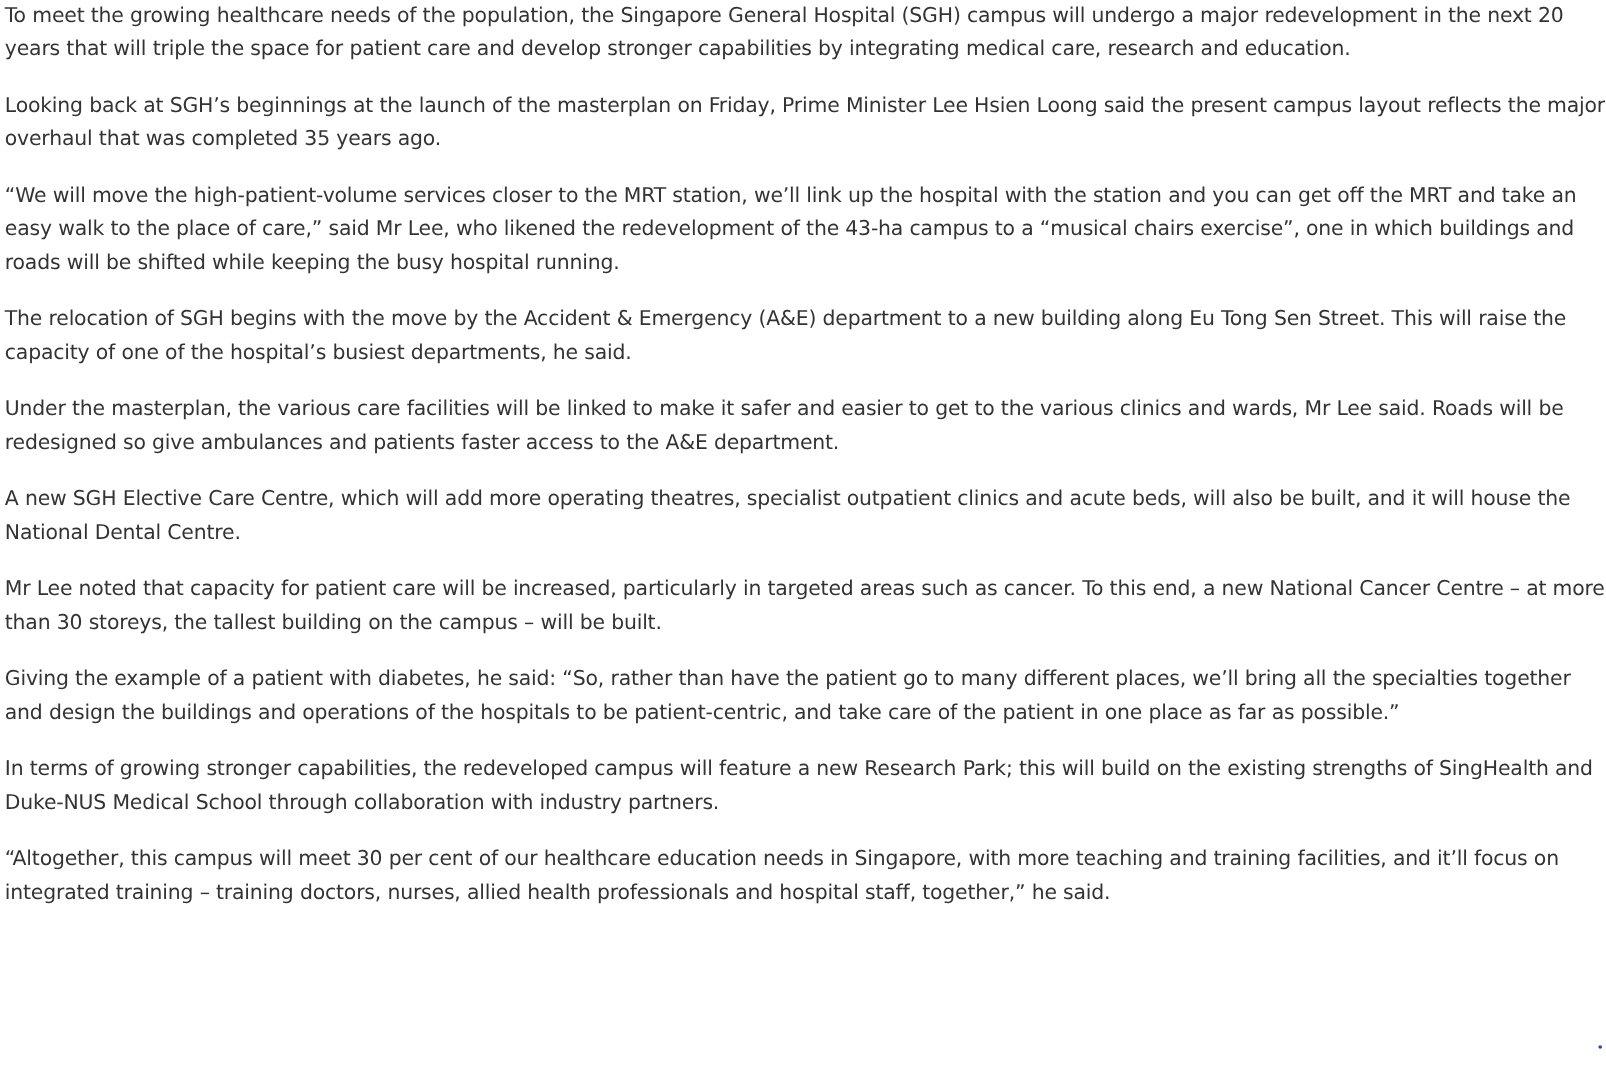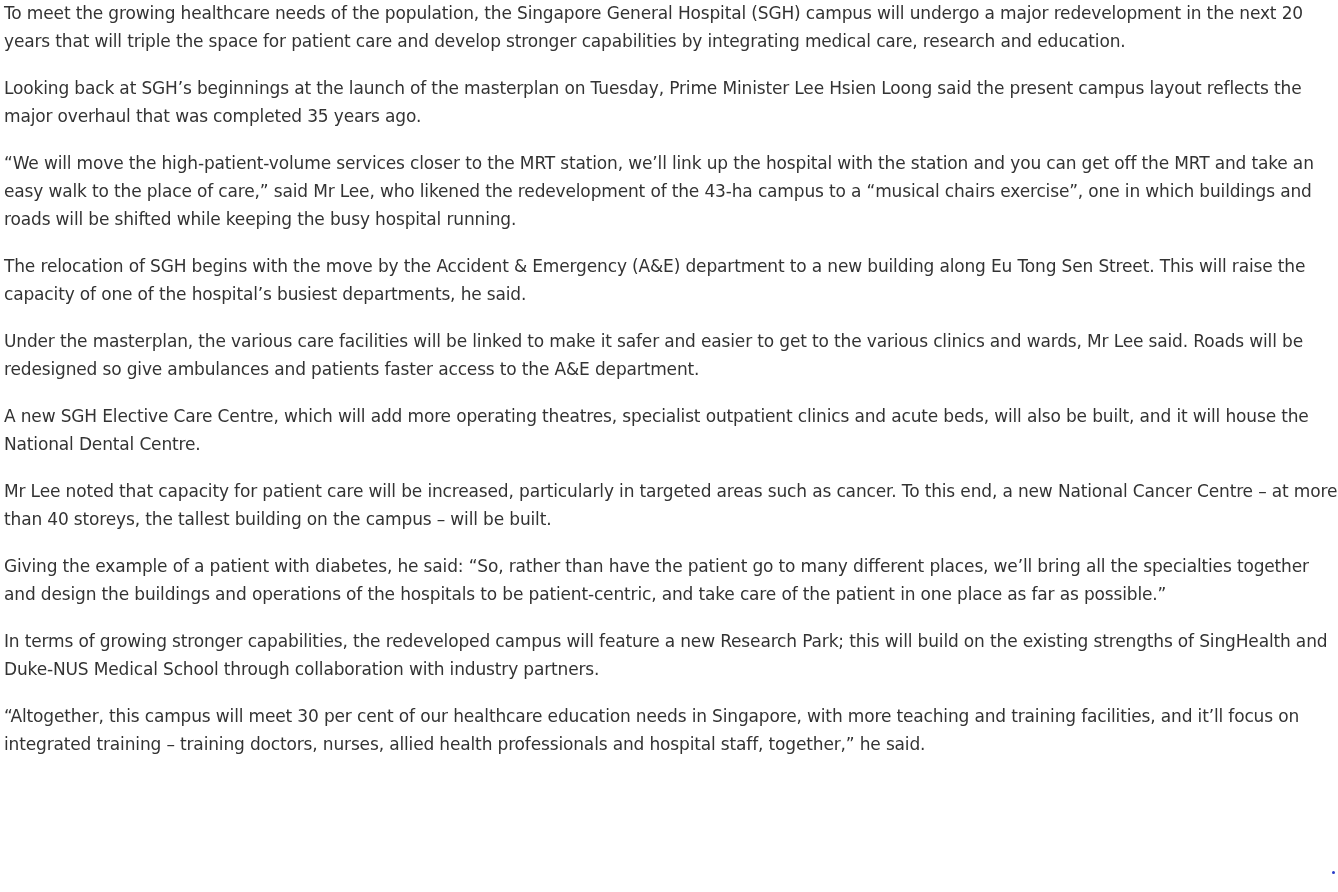--- a/index.html
+++ b/index.html
@@ -40,24 +40,24 @@
     height: 3px;
     border-radius: 50%;
     background: #2a3cc8;
   }
 </style>
 </head>
 <body>
 
 <div class="article">
   <p>To meet the growing healthcare needs of the population, the Singapore General Hospital (SGH) campus will undergo a major redevelopment in the next 20 years that will triple the space for patient care and develop stronger capabilities by integrating medical care, research and education.</p>
-  <p>Looking back at SGH’s beginnings at the launch of the masterplan on Tuesday, Prime Minister Lee Hsien Loong said the present campus layout reflects the major overhaul that was completed 35 years ago.</p>
+  <p>Looking back at SGH’s beginnings at the launch of the masterplan on Friday, Prime Minister Lee Hsien Loong said the present campus layout reflects the major overhaul that was completed 35 years ago.</p>
   <p>“We will move the high-patient-volume services closer to the MRT station, we’ll link up the hospital with the station and you can get off the MRT and take an easy walk to the place of care,” said Mr Lee, who likened the redevelopment of the 43-ha campus to a “musical chairs exercise”, one in which buildings and roads will be shifted while keeping the busy hospital running.</p>
   <p>The relocation of SGH begins with the move by the Accident &amp; Emergency (A&amp;E) department to a new building along Eu Tong Sen Street. This will raise the capacity of one of the hospital’s busiest departments, he said.</p>
   <p>Under the masterplan, the various care facilities will be linked to make it safer and easier to get to the various clinics and wards, Mr Lee said. Roads will be redesigned so give ambulances and patients faster access to the A&amp;E department.</p>
   <p>A new SGH Elective Care Centre, which will add more operating theatres, specialist outpatient clinics and acute beds, will also be built, and it will house the National Dental Centre.</p>
-  <p>Mr Lee noted that capacity for patient care will be increased, particularly in targeted areas such as cancer. To this end, a new National Cancer Centre – at more than 40 storeys, the tallest building on the campus – will be built.</p>
+  <p>Mr Lee noted that capacity for patient care will be increased, particularly in targeted areas such as cancer. To this end, a new National Cancer Centre – at more than 30 storeys, the tallest building on the campus – will be built.</p>
   <p>Giving the example of a patient with diabetes, he said: “So, rather than have the patient go to many different places, we’ll bring all the specialties together and design the buildings and operations of the hospitals to be patient-centric, and take care of the patient in one place as far as possible.”</p>
   <p>In terms of growing stronger capabilities, the redeveloped campus will feature a new Research Park; this will build on the existing strengths of SingHealth and Duke-NUS Medical School through collaboration with industry partners.</p>
   <p>“Altogether, this campus will meet 30 per cent of our healthcare education needs in Singapore, with more teaching and training facilities, and it’ll focus on integrated training – training doctors, nurses, allied health professionals and hospital staff, together,” he said.</p>
 </div>
 
 <div class="cursor-dot"></div>
 
 </body></html>

